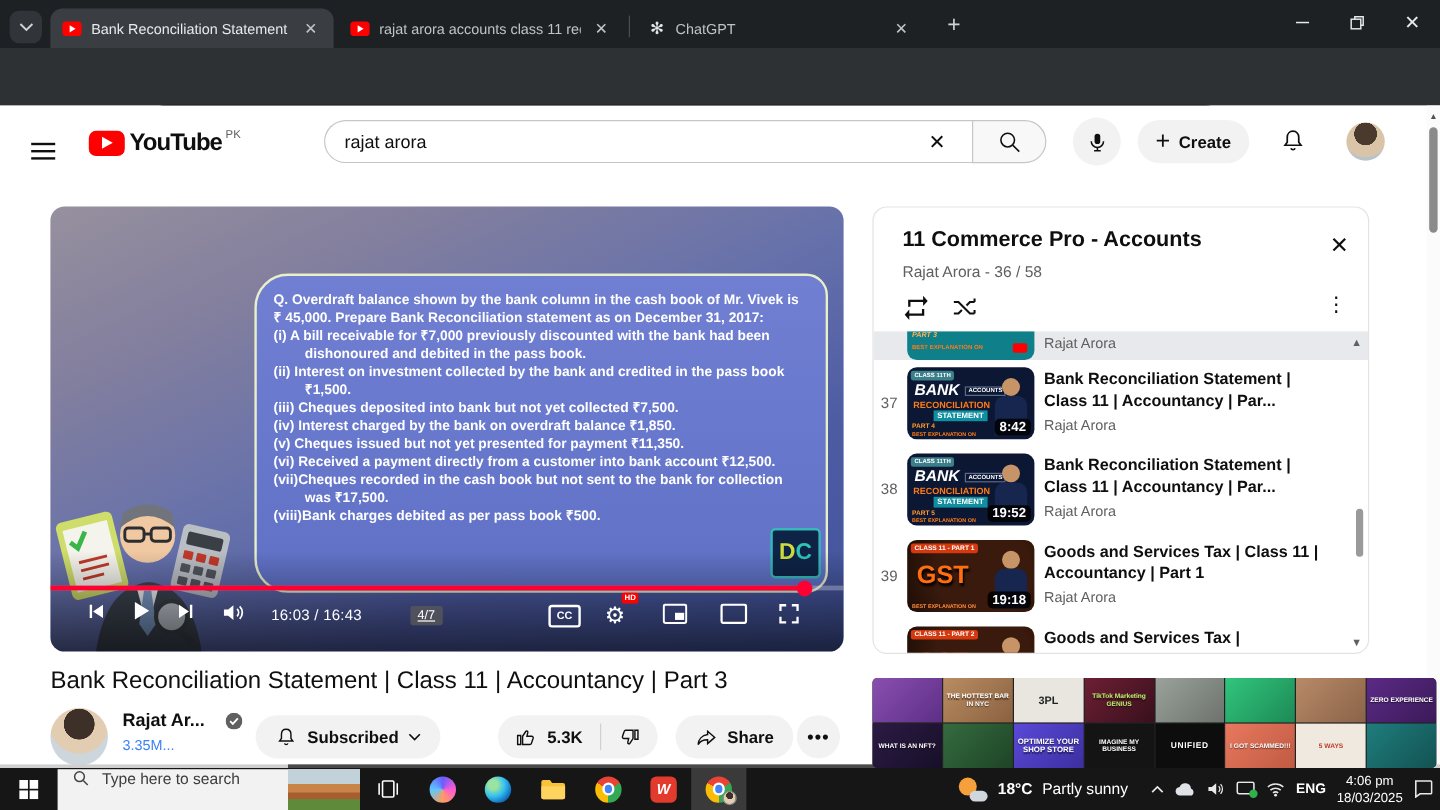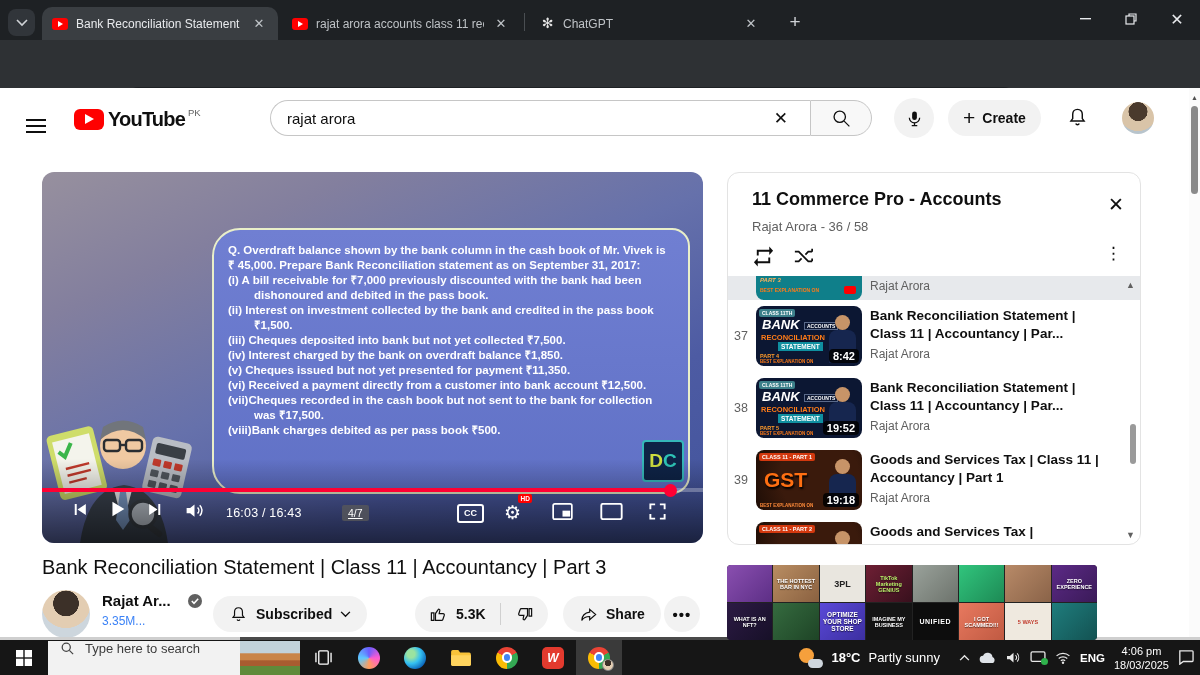--- a/index.html
+++ b/index.html
@@ -122,21 +122,21 @@
   #plcur{position:absolute;left:0;top:0;width:100%;height:24px;background:#e7e9ec}
   #plcur .sliver{position:absolute;left:28px;top:0;width:106px;height:24px;border-radius:0 0 8px 8px;background:#0f7f8a;overflow:hidden}
   #plcur .part{position:absolute;left:4px;top:1px;color:#ffb25a;font-size:6px;font-weight:800;font-style:italic}
   #plcur .foot{position:absolute;left:4px;top:11px;color:#ff7b17;font-size:5px;font-weight:700}
   #plcur .ytd{position:absolute;right:6px;top:10px;width:12px;height:8px;background:#f00;border-radius:2px}
   #plcur .ch{position:absolute;left:142px;top:3px;font-size:12px;color:#606060}
   .plarr{position:absolute;right:5px;font-size:9px;color:#606060}
   #plscrollthumb{position:absolute;right:4px;top:148px;width:6px;height:40px;border-radius:3px;background:#9a9a9a}
 
   
-  #mosaic{position:absolute;left:727px;top:565px;width:370px;height:75px;display:grid;grid-template-columns:repeat(8,1fr);grid-template-rows:1fr 1fr;gap:1px;background:#222;border-radius:4px;overflow:hidden}
+  #mosaic{position:absolute;left:727px;top:565px;width:470px;height:75px;display:grid;grid-template-columns:repeat(8,1fr);grid-template-rows:1fr 1fr;gap:1px;background:#222;border-radius:4px;overflow:hidden}
   .tile{position:relative;display:flex;align-items:center;justify-content:center;text-align:center;font-size:5.5px;font-weight:700;color:#fff;padding:2px;text-shadow:0 1px 1px rgba(0,0,0,.6)}
   .tile:nth-child(1){background:linear-gradient(135deg,#8a4fb0,#5d2f86)}
   .tile:nth-child(2){background:linear-gradient(135deg,#b98d62,#8a6140)}
   .tile:nth-child(3){background:#e9e6df;color:#222;text-shadow:none;font-size:9px}
   .tile:nth-child(4){background:linear-gradient(135deg,#6e1f34,#38101d);color:#b9f06a}
   .tile:nth-child(5){background:linear-gradient(135deg,#9aa29b,#6d736c)}
   .tile:nth-child(6){background:linear-gradient(135deg,#31c57d,#1d8a55)}
   .tile:nth-child(7){background:linear-gradient(135deg,#b88a68,#8a6348)}
   .tile:nth-child(8){background:linear-gradient(135deg,#5c2a86,#3a1a58)}
   .tile:nth-child(9){background:linear-gradient(135deg,#2c1a44,#171028)}
@@ -294,21 +294,21 @@
       </svg>
   </div>
   <div id="hdavatar"></div>
   <div id="pagescroll">
     <span class="arr">▲</span>
     <span class="thumb"></span>
   </div>
 
   <div id="player">
     <div id="qpanel">
-      <div class="sline ql">Q. Overdraft balance shown by the bank column in the cash book of Mr. Vivek is ₹ 45,000. Prepare Bank Reconciliation statement as on September 31, 2017:</div>
+      <div class="sline ql">Q. Overdraft balance shown by the bank column in the cash book of Mr. Vivek is ₹ 45,000. Prepare Bank Reconciliation statement as on December 31, 2017:</div>
       <div class="sline il">(i)  A bill receivable for ₹7,000 previously discounted with the bank had been dishonoured and debited in the pass book.</div>
       <div class="sline il">(ii)  Interest on investment collected by the bank and credited in the pass book ₹1,500.</div>
       <div class="sline il">(iii) Cheques deposited into bank but not yet collected ₹7,500.</div>
       <div class="sline il">(iv) Interest charged by the bank on overdraft balance ₹1,850.</div>
       <div class="sline il">(v)  Cheques issued but not yet presented for payment ₹11,350.</div>
       <div class="sline il">(vi) Received a payment directly from a customer into bank account ₹12,500.</div>
       <div class="sline il">(vii)Cheques recorded in the cash book but not sent to the bank for collection was ₹17,500.</div>
       <div class="sline il">(viii)Bank charges debited as per pass book ₹500.</div>
     </div>
     <div id="dcmark">

